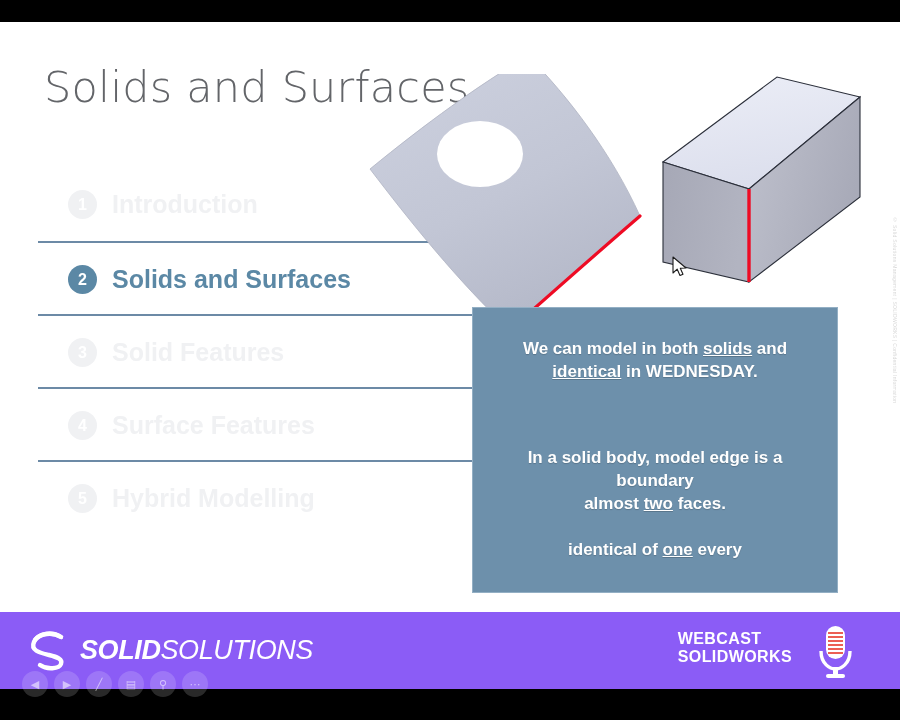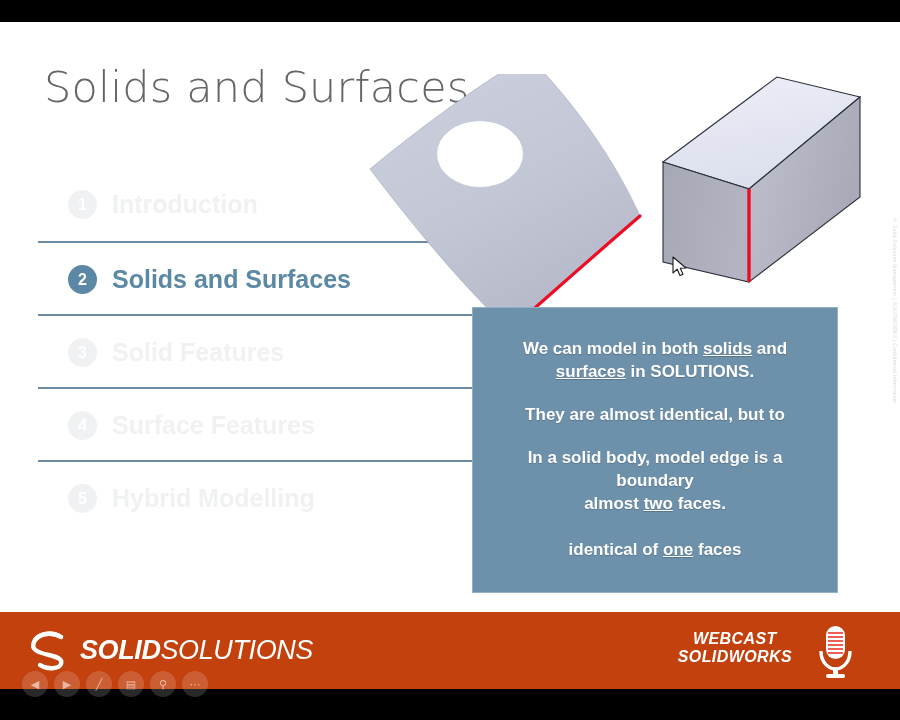--- a/index.html
+++ b/index.html
@@ -66,28 +66,28 @@
 
   
   .watermark {
     position:absolute; right:2px; top:195px;
     writing-mode:vertical-rl; text-orientation:mixed;
     font-size:5px; color:#d8d8d8; letter-spacing:.3px;
     font-family:"Liberation Sans", sans-serif; white-space:nowrap;
   }
 
   
-  #footer { position:absolute; left:0; top:612px; width:900px; height:77px; background:#c2410c; }
+  #footer { position:absolute; left:0; top:612px; width:900px; height:77px; background:#8b5cf6; }
   .logo-wrap { position:absolute; left:28px; top:16px; display:flex; align-items:center; }
   .logo-text { font-size:27px; color:#fff; font-style:italic; letter-spacing:-.4px;
                font-family:"Liberation Sans", sans-serif; margin-left:8px; }
   .logo-text b { font-weight:800; }
   .logo-text span { font-weight:400; }
 
-  .wcw { position:absolute; right:108px; top:18px; text-align:center;font-style:italic; }
+  .wcw { position:absolute; right:108px; top:18px; text-align:left; }
   .wcw div { color:#fff; font-size:16px; font-weight:800; line-height:1.15;
              letter-spacing:.4px; font-family:"Liberation Sans", sans-serif; }
 
   .mic { position:absolute; right:36px; top:10px; }
 
   
   .controls { position:absolute; left:22px; top:671px; display:flex; gap:6px; z-index:30; }
   .ctl {
     width:26px; height:26px; border-radius:50%;
     background:rgba(255,255,255,.16);
@@ -188,32 +188,32 @@
 
         <polygon points="104,132 215,40 215,140 104,225" fill="url(#rightGrad)" stroke="#2b2f3a" stroke-width="1.1"></polygon>
 
         <line x1="104" y1="132" x2="104" y2="225" stroke="#ee0b24" stroke-width="3.4"></line>
       </g>
     </svg>
 
     <div class="panel">
       <p>
         <span>We can model in both </span><span class="u">solids</span><span> and</span><br>
-        <span class="u">surfaces</span><span> in SOLUTIONS.</span>
+        <span class="u">identical</span><span> in WEDNESDAY.</span>
       </p>
       <div class="gap"></div>
       <p>
-        <span>They are almost identical, but to</span><br>
+        <br>
       </p>
       <div class="gap"></div>
       <p>
         <span>In a solid body, model edge is a boundary</span><br>
         <span>almost </span><span class="u">two</span><span> faces.</span><br>
         <br>
-        <span>identical of </span><span class="u">one</span><span> faces</span>
+        <span>identical of </span><span class="u">one</span><span> every</span>
       </p>
     </div>
 
     <div class="watermark">© Solid Solutions Management | SOLIDWORKS | Confidential Information</div>
 
     <svg class="cursor" width="18" height="24" viewBox="0 0 18 24">
       <path d="M1 1 L1 17 L5.2 13.2 L8 19.5 L11 18.2 L8.3 12.2 L14 12 Z" fill="#ffffff" stroke="#1b1b1b" stroke-width="1.1" stroke-linejoin="round"></path>
     </svg>
 
   </div>

